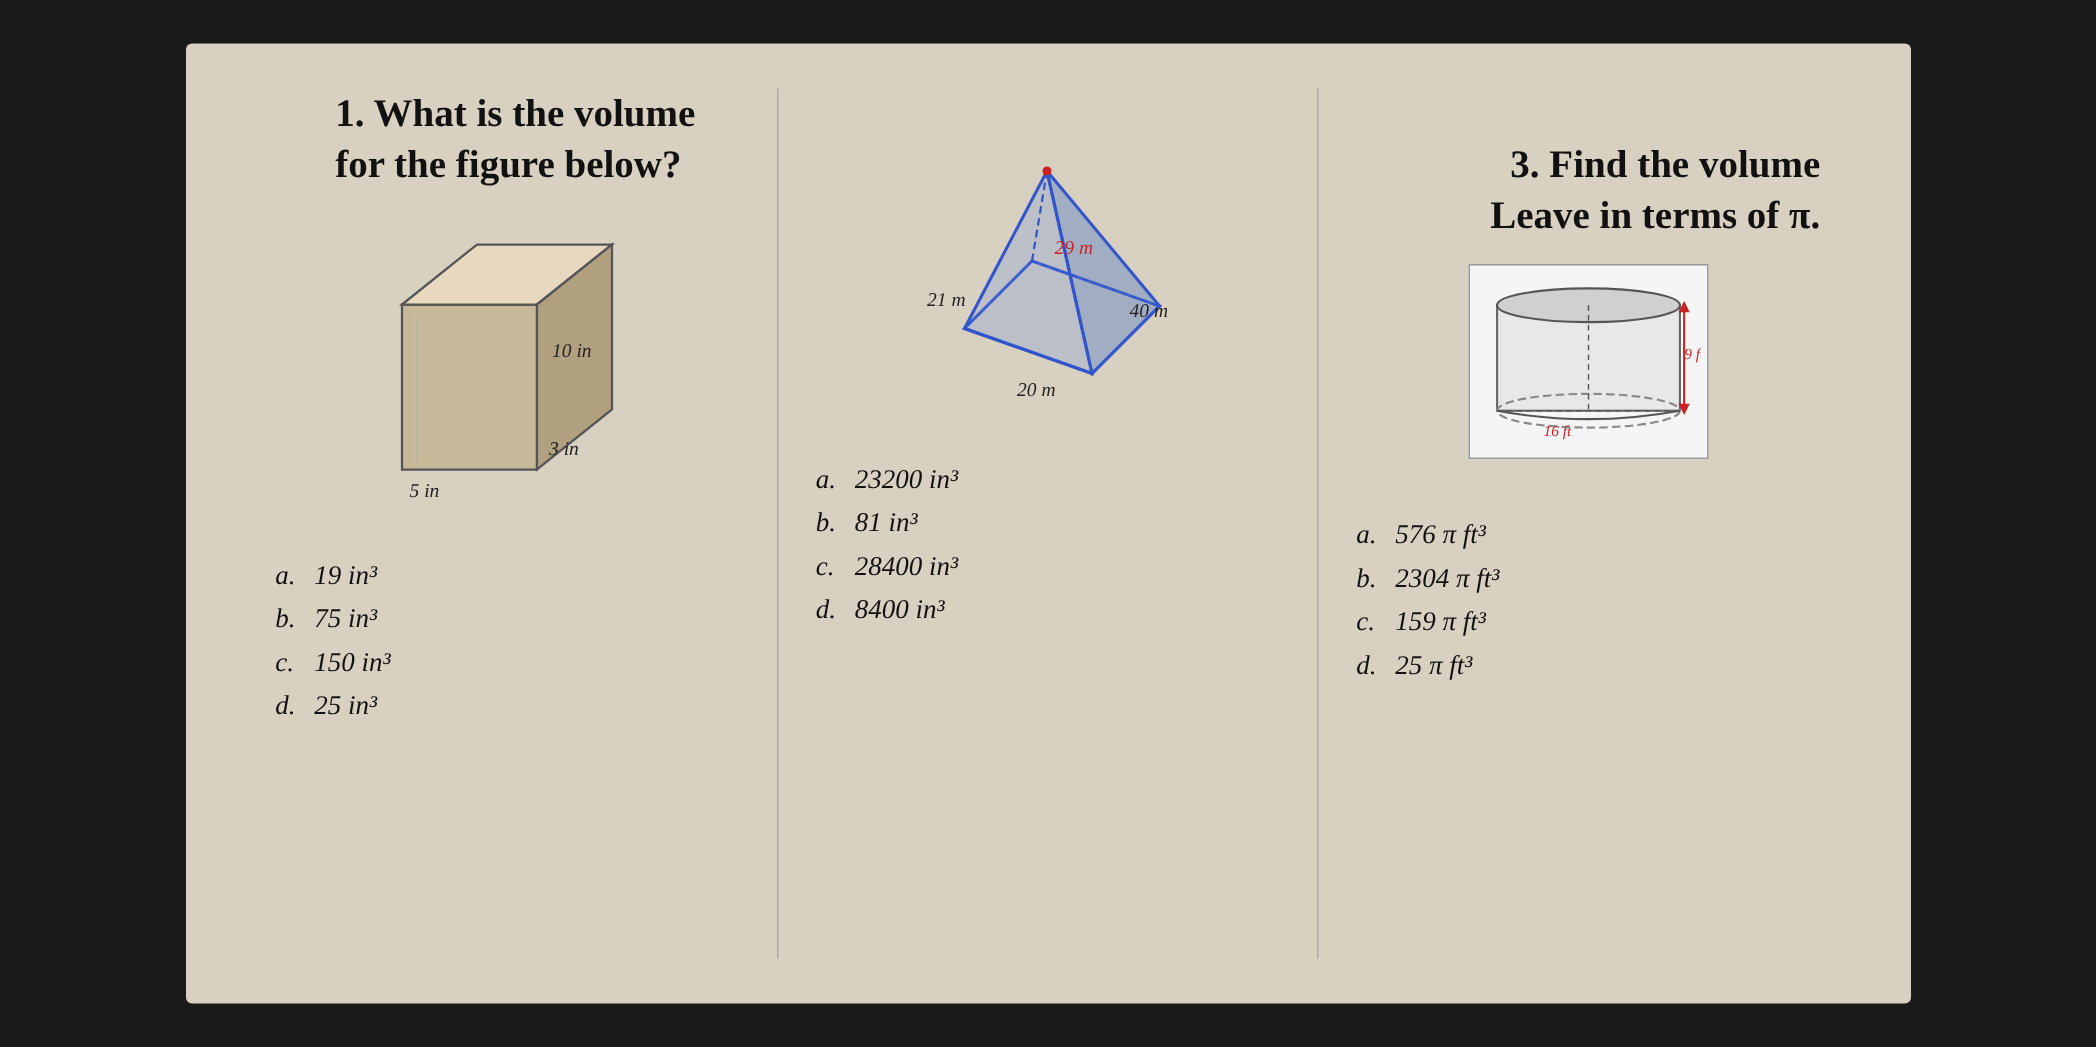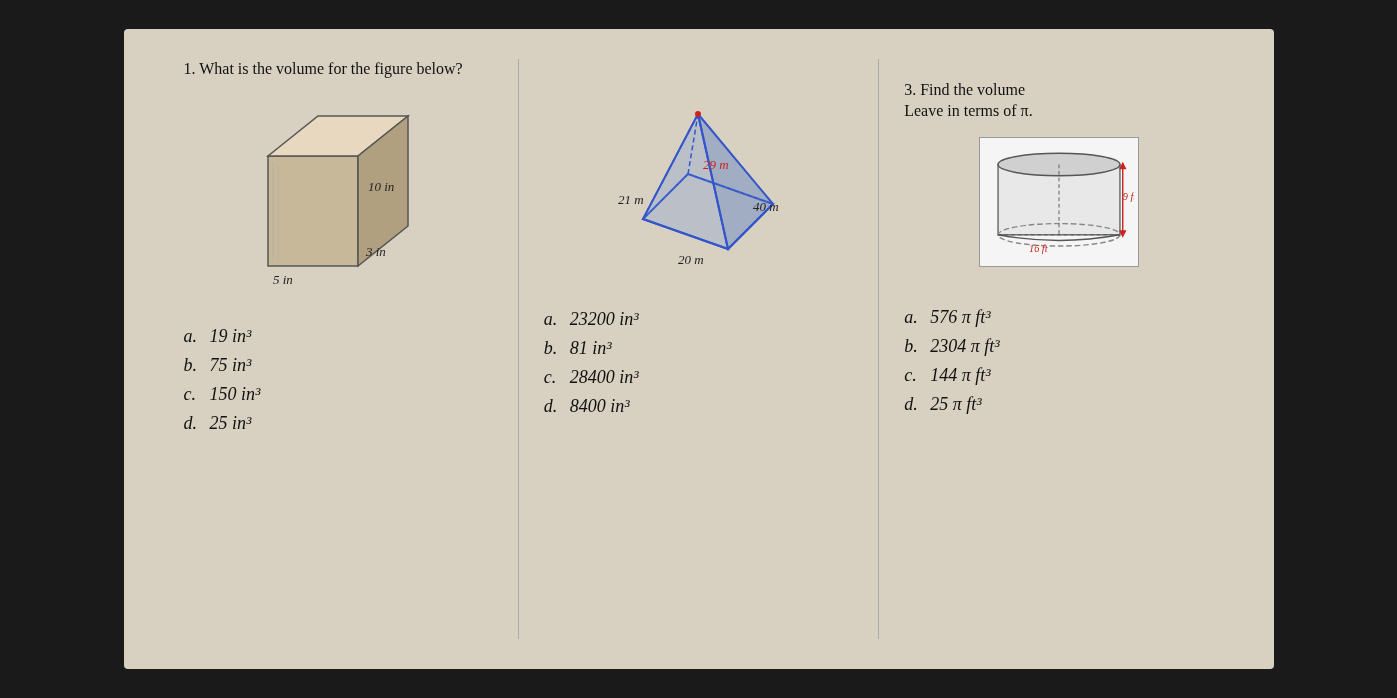--- a/index.html
+++ b/index.html
@@ -26,25 +26,26 @@
     }
 
     .question-section {
       flex: 1;
       display: flex;
       flex-direction: column;
       padding: 0 20px;
     }
 
     .question-title {
-      font-size: 16px;
-      font-weight: normal;
+      font-size: 26px;
+      font-weight: bold;
       color: #111;
       margin-bottom: 16px;
       line-height: 1.3;
+      margin-left: 40px;
     }
 
     .figure-area {
       display: flex;
       align-items: center;
       justify-content: center;
       margin-bottom: 20px;
     }
 
     
@@ -228,21 +229,21 @@
       <div class="answer-option">
         <span class="option-letter">d.</span>
         <span class="option-value">8400 in³</span>
       </div>
     </div>
   </div>
 
   <div class="divider"></div>
 
   <div class="question-section">
-    <div class="question-title" style="white-space: pre-line;">
+    <div class="question-title" style="white-space: pre-line; text-align: right;">
       <span>3. Find the volume
 Leave in terms of π.</span>
     </div>
 
     <div class="figure-area">
       <div class="cylinder-container">
         <div class="cylinder-img-area">
           <svg class="cylinder-svg" viewBox="0 0 160 120">
 
             <rect x="15" y="20" width="130" height="75" fill="#e8e8e8" stroke="#666" stroke-width="1.5"></rect>
@@ -272,21 +273,21 @@
       <div class="answer-option">
         <span class="option-letter">a.</span>
         <span class="option-value">576 π ft³</span>
       </div>
       <div class="answer-option">
         <span class="option-letter">b.</span>
         <span class="option-value">2304 π ft³</span>
       </div>
       <div class="answer-option">
         <span class="option-letter">c.</span>
-        <span class="option-value">144 π ft³</span>
+        <span class="option-value">159 π ft³</span>
       </div>
       <div class="answer-option">
         <span class="option-letter">d.</span>
         <span class="option-value">25 π ft³</span>
       </div>
     </div>
   </div>
 
 </div>
 

